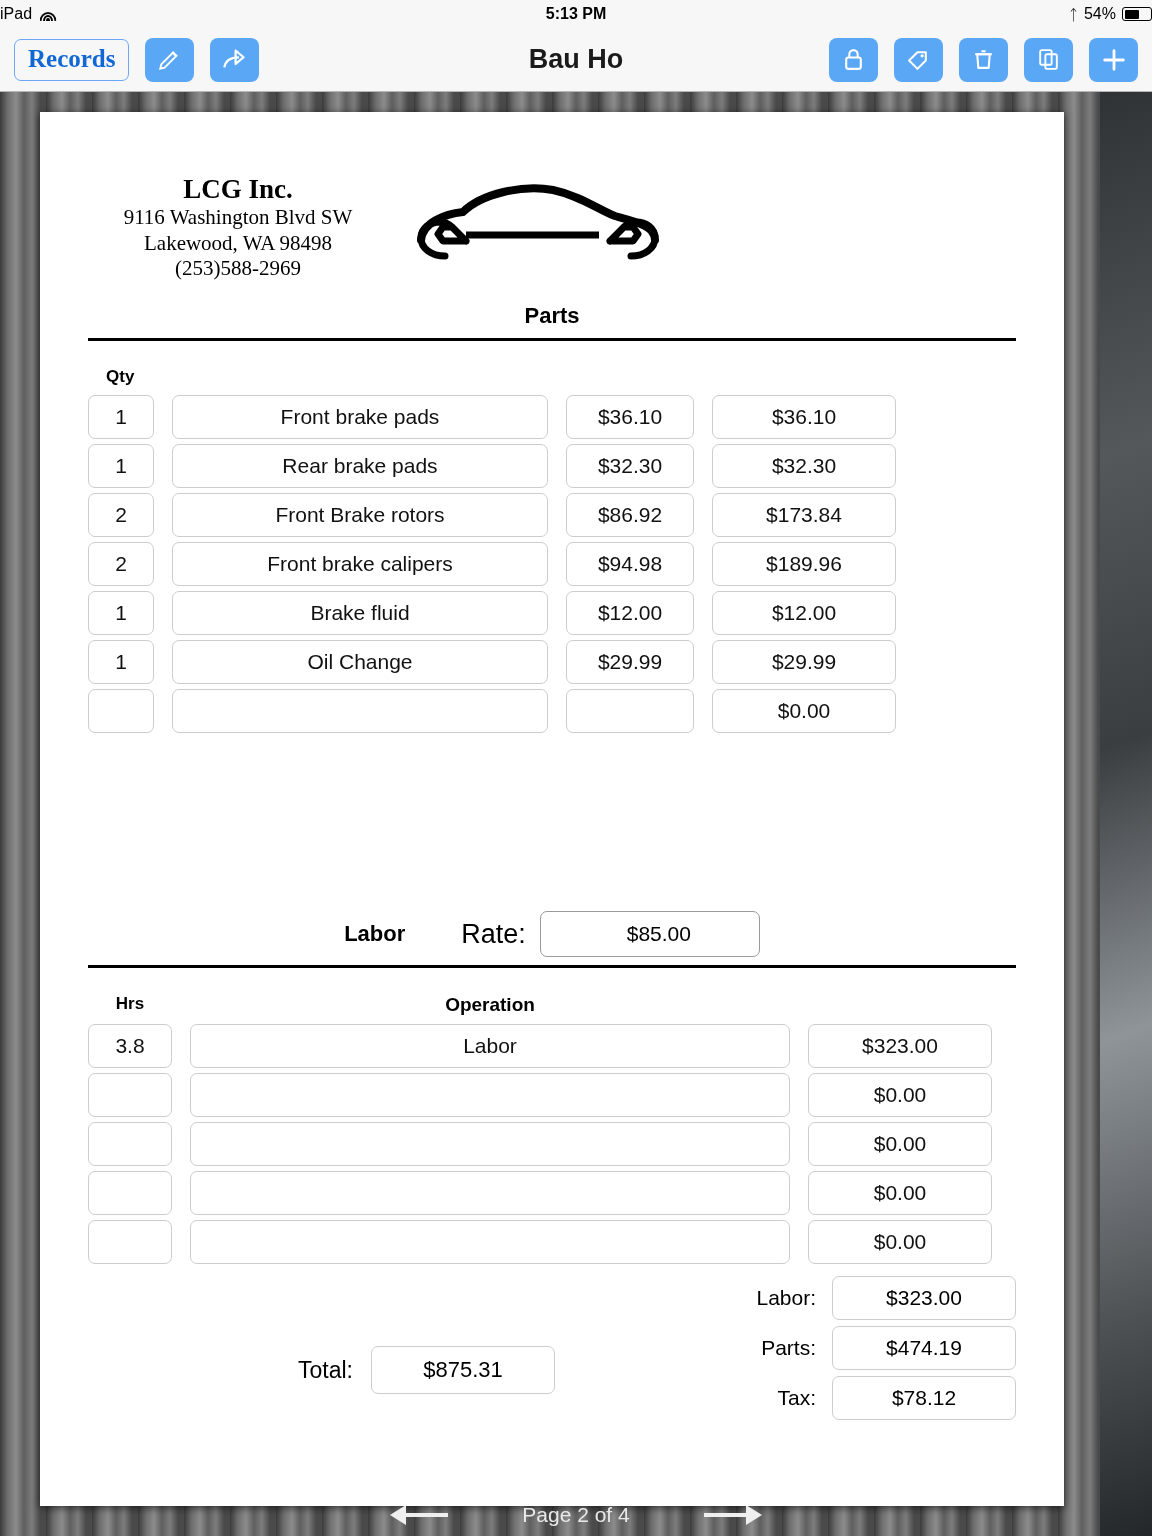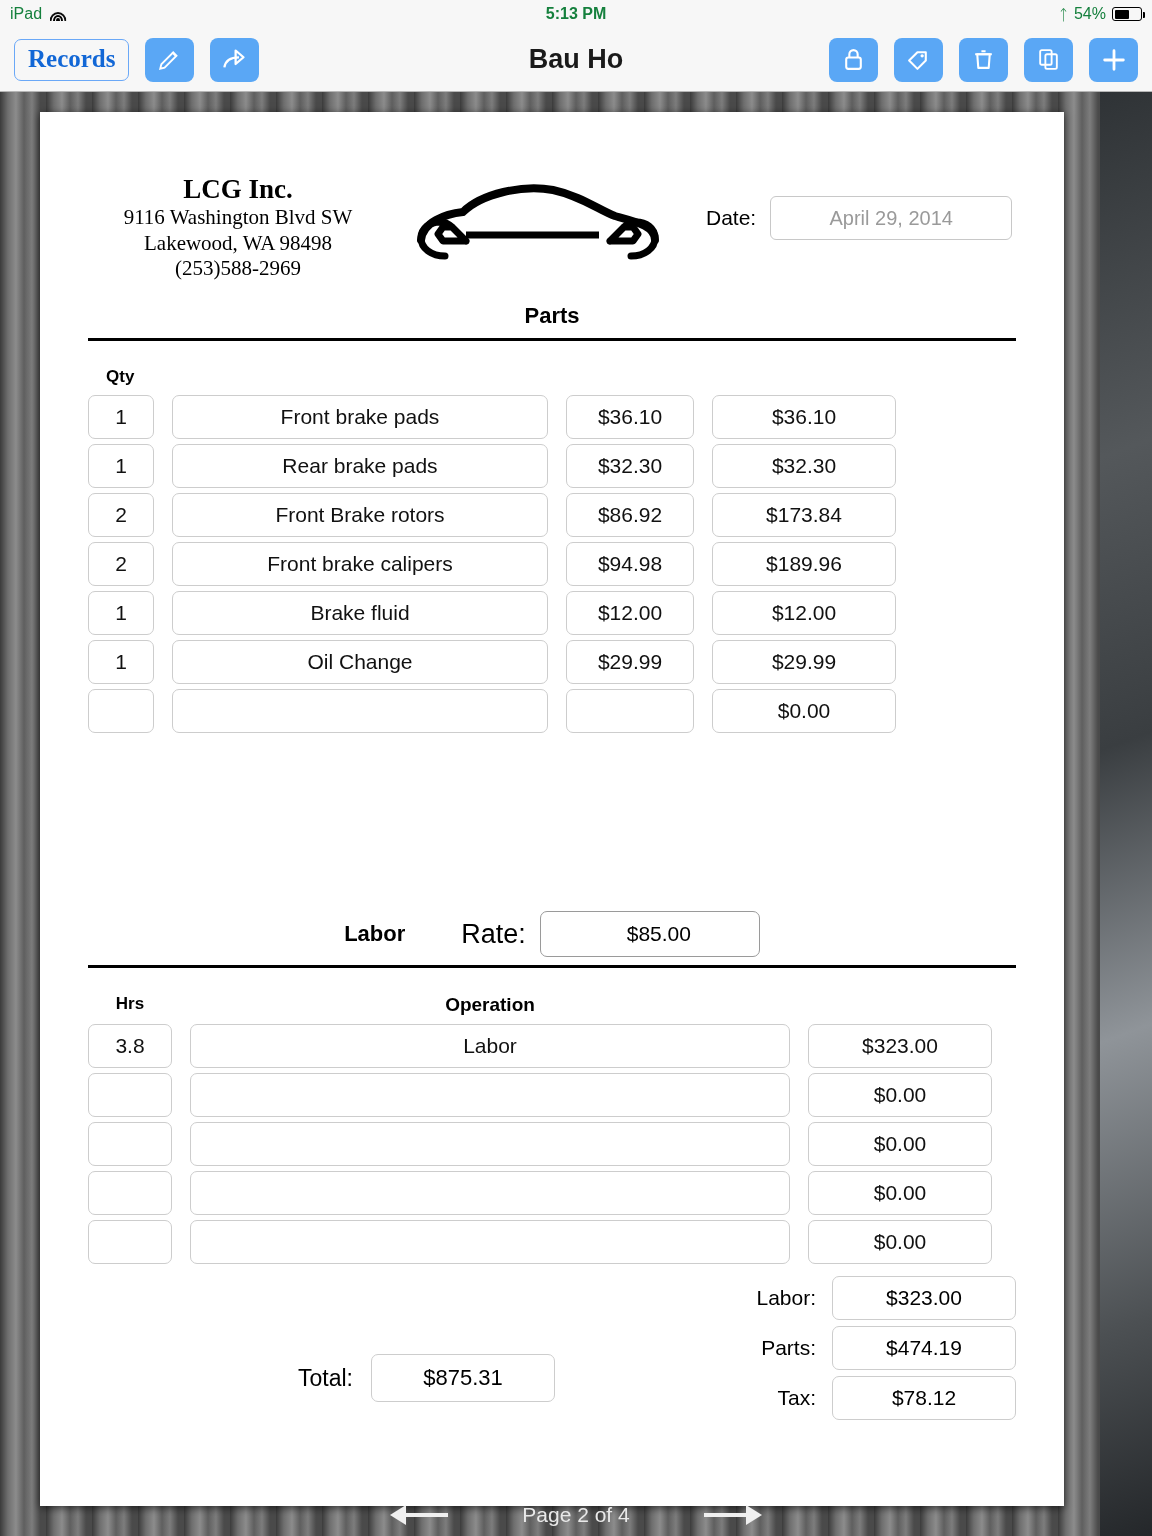--- a/index.html
+++ b/index.html
@@ -14,22 +14,22 @@
     width: 1152px; height: 1536px;
     background: #4a4a4a;
   }
 
   
   .statusbar {
     position: absolute; top: 0; left: 0;
     width: 1152px; height: 28px;
     background: #f7f7f7;
     display: flex; align-items: center;
-    font-size: 16px; color: #15803d;
-    padding: 0 10px;
+    font-size: 16px; color: #000000;
+    padding: 0 0;
   }
   .sb-left { display: flex; align-items: center; gap: 7px; }
   .sb-center {
     position: absolute; left: 0; right: 0;
     text-align: center; font-weight: bold; font-size: 16px;
     pointer-events: none;
   }
   .sb-right {
     margin-left: auto; display: flex; align-items: center; gap: 6px;
   }
@@ -169,21 +169,21 @@
 
   .totals { margin-top: 12px; }
   .tot-row { display: flex; align-items: center; justify-content: flex-end; margin-bottom: 6px; }
   .tot-label { font-size: 21px; margin-right: 16px; }
   .tot-field {
     width: 184px; height: 44px; border: 1px solid #cdcdcd; border-radius: 7px;
     display: flex; align-items: center; justify-content: center; font-size: 21px;
   }
   .grand-row {
     display: flex; align-items: center; position: absolute;
-    left: 258px; bottom: 104px;
+    left: 258px; bottom: 112px;
   }
   .grand-label { font-size: 23px; margin-right: 18px; }
   .grand-field {
     width: 184px; height: 48px; border: 1px solid #cdcdcd; border-radius: 7px;
     display: flex; align-items: center; justify-content: center; font-size: 22px;
   }
 
   
   .pager {
     position: absolute; left: 0; bottom: 4px; width: 1152px; height: 34px;
@@ -299,24 +299,20 @@
                      M49 49 L40 49 L35 56 L40 63 L49 63 L63 63" fill="none" stroke="#000" stroke-width="7" stroke-linejoin="round" stroke-linecap="round"></path>
             <path d="M63 57 L196 57" fill="none" stroke="#000" stroke-width="7"></path>
             <path d="M228 78 C242 78 252 70 252 60 C252 50 243 44 233 44 C228 44 224 46 221 49
                      L207 63
                      M221 49 L230 49 L235 56 L230 63 L221 63 L207 63" fill="none" stroke="#000" stroke-width="7" stroke-linejoin="round" stroke-linecap="round"></path>
             <path d="M18 62 C20 44 42 36 60 34 C78 16 120 6 150 12 C178 18 196 32 212 38
                      C234 44 252 48 252 62" fill="none" stroke="#000" stroke-width="8" stroke-linecap="round"></path>
           </svg>
         </div>
 
-        <div class="date-block">
-          <div class="date-label">Date:</div>
-          <div class="date-field">April 29, 2014</div>
-        </div>
       </div>
 
       <div class="section-title">Parts</div>
       <div class="hr-thick"></div>
 
       <div class="col-head-qty">Qty</div>
 
       <div>
         <div class="row">
           <div class="cell c-qty">1</div>

